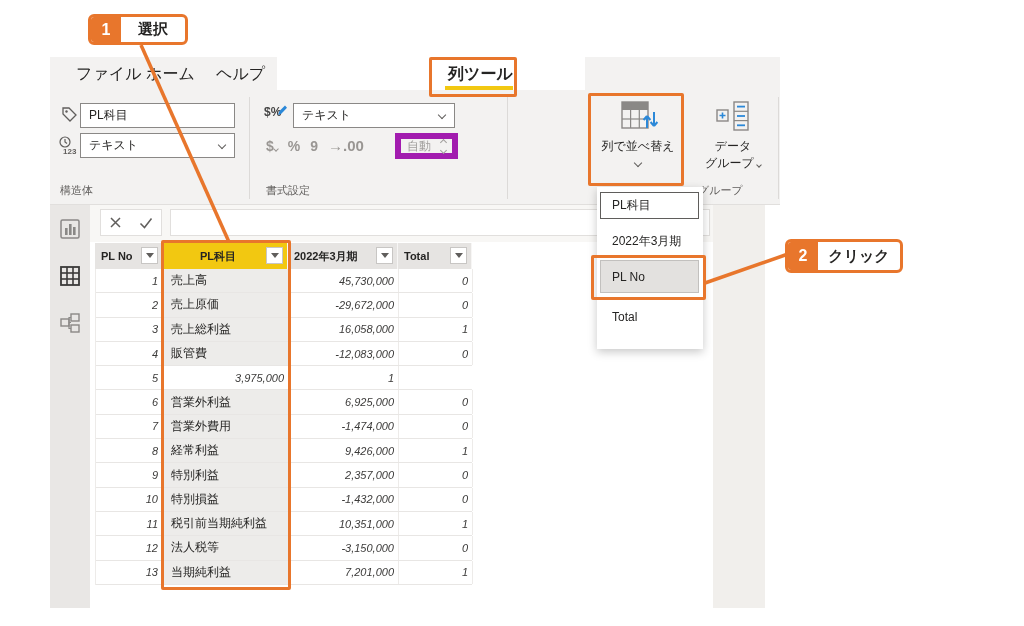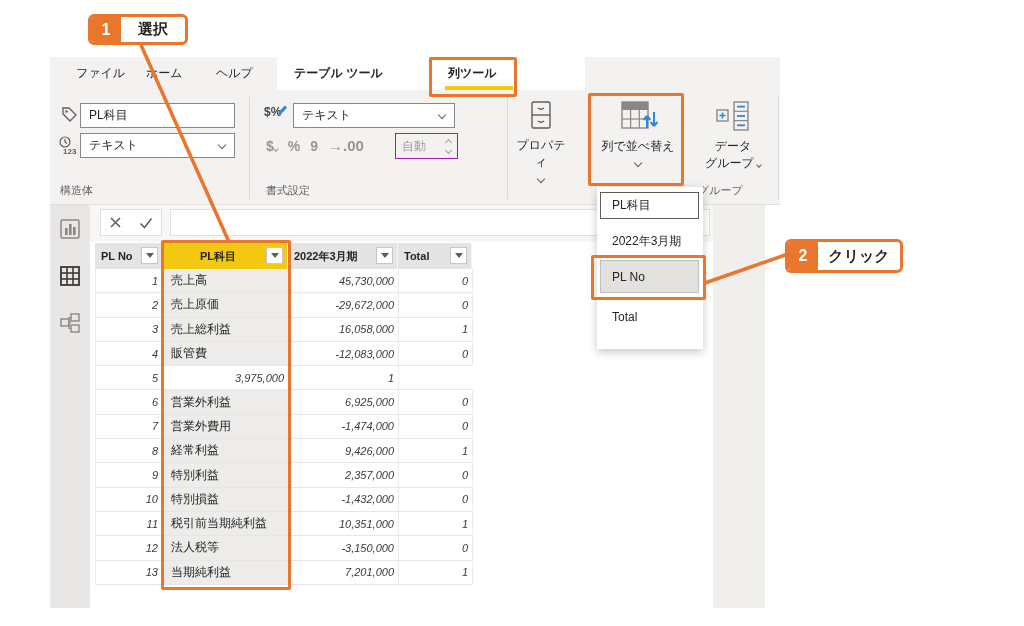--- a/index.html
+++ b/index.html
@@ -15,34 +15,34 @@
     --blue:#2b88d8;
   }
   *{margin:0;padding:0;box-sizing:border-box;}
   html,body{width:1024px;height:626px;background:#fff;overflow:hidden;
     font-family:"Liberation Sans","DejaVu Sans",sans-serif;color:var(--ink);}
   .abs{position:absolute;}
   #stage{position:relative;width:1024px;height:626px;background:#fff;}
 
   
   #ribbon{left:50px;top:57px;width:730px;height:148px;background:var(--ribbon);border-bottom:1px solid var(--line);}
-  .tab{position:absolute;top:0;height:33px;line-height:33px;font-size:12px;color:var(--ink);padding:0 6px;cursor:default;}
+  .tab{position:absolute;top:0;height:33px;line-height:33px;font-size:16px;color:var(--ink);padding:0 6px;cursor:default;}
   .ctx-bg{position:absolute;left:227px;top:0;width:308px;height:33px;background:#fff;}
   .tab.ctx{font-weight:600;}
   .yellow-underline{position:absolute;left:395px;top:29px;width:68px;height:4px;background:var(--yellow);}
   .vdiv{position:absolute;top:40px;width:1px;height:102px;background:#dcdad8;}
   .grp-label{position:absolute;top:126px;font-size:11px;color:var(--grey);}
   .inputbox{position:absolute;height:25px;background:#fff;border:1px solid #8a8886;font-size:12px;color:var(--ink);
     display:flex;align-items:center;padding:0 8px;}
   .cv{display:inline-block;width:6px;height:6px;border-right:1.5px solid var(--grey);border-bottom:1.5px solid var(--grey);transform:rotate(45deg);margin-top:-3px;}
   .cv.sm{width:4px;height:4px;}
   .selbox .cv{position:absolute;right:9px;top:11px;}
   .ribbon-btn{position:absolute;text-align:center;font-size:12px;color:var(--ink);}
   .fmt-icons{position:absolute;top:80px;font-size:14px;color:#999693;display:flex;align-items:center;gap:10px;font-weight:600;}
-  .spin{position:absolute;height:26px;border:1px solid #a21caf;background:var(--ribbon);color:var(--disabled);
+  .spin{position:absolute;height:26px;border:6px solid #a21caf;background:var(--ribbon);color:var(--disabled);
     font-size:12px;display:flex;align-items:center;padding:0 6px;justify-content:space-between;}
   .spin .arrows{display:flex;flex-direction:column;gap:3px;align-items:center;}
   .spin .arrows i{width:5px;height:5px;border-right:1.3px solid var(--disabled);border-bottom:1.3px solid var(--disabled);display:block;}
   .spin .arrows i.up{transform:rotate(-135deg);} .spin .arrows i.dn{transform:rotate(45deg);}
 
   
   #rail{left:50px;top:205px;width:40px;height:403px;background:#e9e7e5;}
   .rail-ic{position:absolute;left:9px;width:22px;height:22px;}
   #canvas{left:90px;top:205px;width:675px;height:403px;background:#fff;}
   #rightstrip{left:713px;top:205px;width:52px;height:403px;background:#f1efec;}
@@ -80,21 +80,20 @@
 </head>
 <body>
 
 <div id="stage">
 
   <div id="ribbon" class="abs">
     <div class="ctx-bg"></div>
     <div class="tab" style="left:20px">ファイル</div>
     <div class="tab" style="left:90px">ホーム</div>
     <div class="tab" style="left:160px">ヘルプ</div>
-    <div class="tab ctx" style="left:238px">テーブル ツール</div>
     <div class="tab ctx" style="left:392px">列ツール</div>
     <div class="yellow-underline"></div>
 
     <svg class="abs" style="left:11px;top:49px" width="17" height="17" viewBox="0 0 17 17">
       <path d="M2 2h6l7 7-6 6-7-7z" fill="none" stroke="#605e5c" stroke-width="1.3"></path>
         <circle cx="5.5" cy="5.5" r="1.2" fill="#605e5c"></circle>
     </svg>
     <div class="inputbox" style="left:30px;top:46px;width:155px">PL科目</div>
     <svg class="abs" style="left:7px;top:78px" width="21" height="21" viewBox="0 0 21 21">
       <circle cx="8" cy="7" r="5" fill="none" stroke="#605e5c" stroke-width="1.2"></circle>
@@ -124,30 +123,20 @@
     <div class="spin" style="left:345px;top:76px;width:63px">
       <span>自動</span>
       <span class="arrows">
           <i class="up"></i>
           <i class="dn"></i>
         </span>
     </div>
     <div class="grp-label" style="left:216px;width:230px">書式設定</div>
     <div class="vdiv" style="left:457px"></div>
 
-    <div class="ribbon-btn" style="left:462px;top:43px;width:58px">
-      <svg width="24" height="30" viewBox="0 0 24 30">
-        <rect x="3" y="2" width="18" height="26" rx="1.5" fill="none" stroke="#605e5c" stroke-width="1.4"></rect>
-        <line x1="3" y1="15" x2="21" y2="15" stroke="#605e5c" stroke-width="1.4"></line>
-        <path d="M9 8q3 2.4 6 0" fill="none" stroke="#605e5c" stroke-width="1.4"></path>
-        <path d="M9 21q3 2.4 6 0" fill="none" stroke="#605e5c" stroke-width="1.4"></path>
-      </svg>
-      <div style="margin-top:4px">プロパティ</div>
-      <i class="cv" style="margin-top:5px"></i>
-    </div>
 
     <div class="ribbon-btn" style="left:542px;top:43px;width:92px">
       <svg width="42" height="32" viewBox="0 0 42 32">
         <rect x="5" y="2" width="26" height="8" fill="#8a8886"></rect>
         <rect x="5" y="2" width="26" height="26" fill="none" stroke="#8a8886" stroke-width="1.4"></rect>
         <line x1="13.6" y1="2" x2="13.6" y2="28" stroke="#8a8886" stroke-width="1.2"></line>
         <line x1="22.3" y1="2" x2="22.3" y2="28" stroke="#8a8886" stroke-width="1.2"></line>
         <line x1="5" y1="19" x2="31" y2="19" stroke="#8a8886" stroke-width="1.2"></line>
         <path d="M30 16v12 M30 16l-3.4 4 M30 16l3.4 4" stroke="#2b88d8" stroke-width="2" fill="none"></path>
         <path d="M37 12v14 M37 26l-3.4-4 M37 26l3.4-4" stroke="#2b88d8" stroke-width="2" fill="none"></path>

